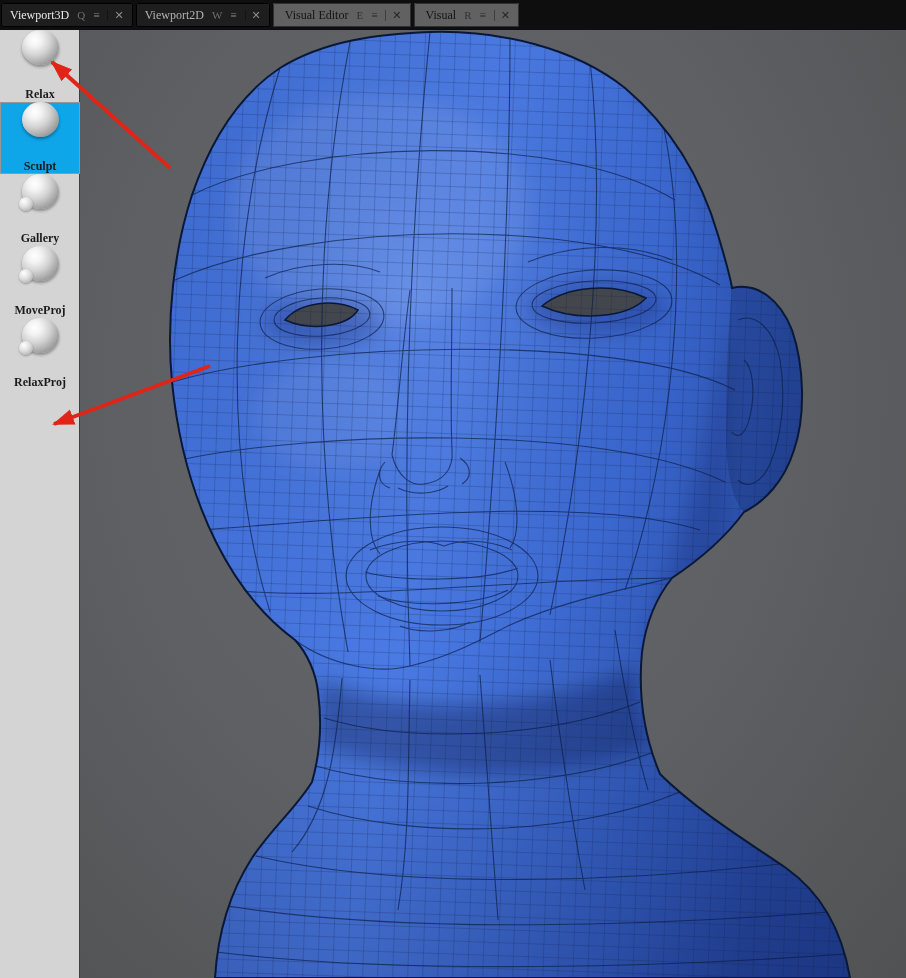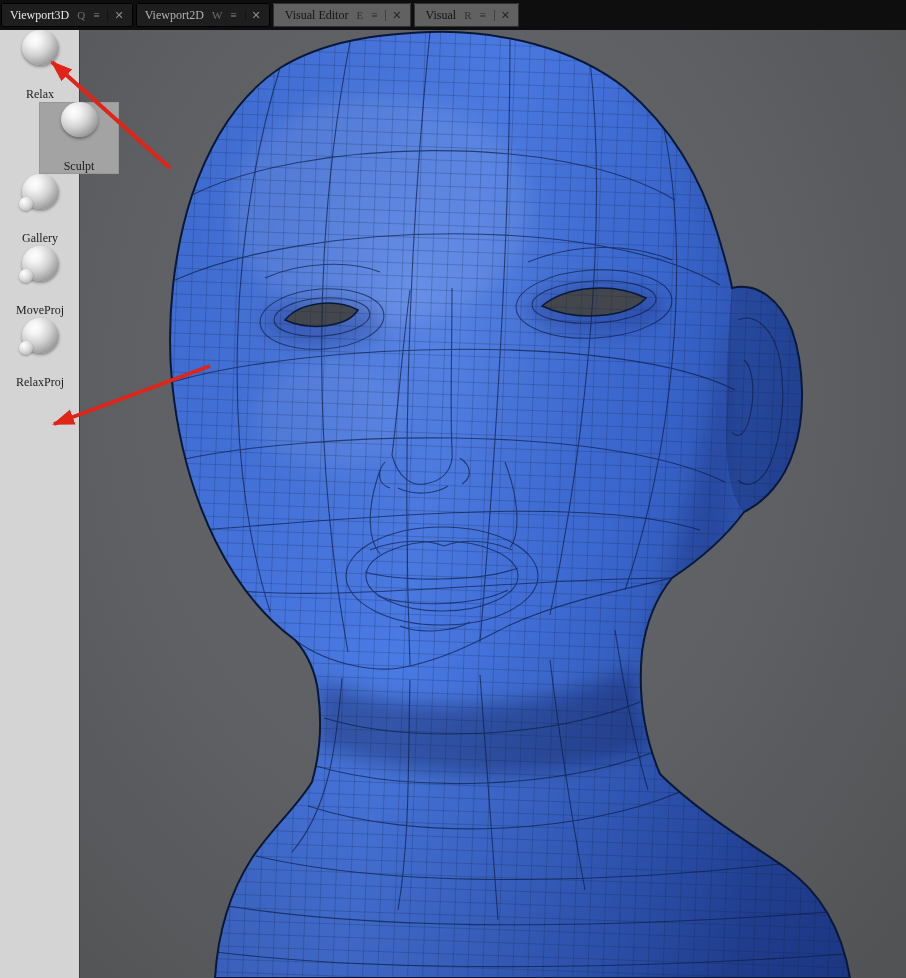--- a/index.html
+++ b/index.html
@@ -19,22 +19,22 @@
   .tab--light .hotkey{color:#30303a;}
   .tab--light .tabicon{color:#252525;}
   .hotkey{font-size:11px;}
   .tabicon{font-size:11px;line-height:1;cursor:pointer;}
   .tabicon.close{padding-left:6px;border-left:1px solid rgba(0,0,0,.35);}
 
   
   .toolpanel{position:absolute;top:30px;left:0;width:80px;height:948px;background:#d4d4d4;
              border-right:1px solid #3e3e3e;box-sizing:border-box;z-index:4;}
   .tool{width:80px;height:72px;display:flex;flex-direction:column;align-items:center;
-        justify-content:center;gap:22px;cursor:pointer;box-sizing:border-box;}
-  .tool.selected{background:#a3a3a3;box-shadow:inset 0 0 0 1px #979797;margin-left:39px;}
+        justify-content:center;gap:22px;cursor:pointer;box-sizing:border-box;font-weight:bold;}
+  .tool.selected{background:#0ea5e9;box-shadow:inset 0 0 0 1px #979797;}
   .tool-label{font-size:12px;color:#1b1b1b;}
   .sphere{position:relative;width:37px;height:37px;border-radius:50%;
           background:radial-gradient(circle at 34% 28%, #ffffff 0%, #f2f2f2 20%, #d2d2d2 45%, #9d9d9d 74%, #6e6e6e 100%);
           box-shadow:0 2px 3px rgba(0,0,0,.35);}
   .sphere.nub::after{content:"";position:absolute;left:-3px;bottom:-2px;width:14px;height:14px;border-radius:50%;
           background:radial-gradient(circle at 35% 30%, #fff 0%, #ddd 45%, #999 100%);
           box-shadow:0 1px 2px rgba(0,0,0,.3);}
   .sphere.green{background:radial-gradient(circle at 62% 58%, rgba(46,160,96,.85) 0%, rgba(46,160,96,.35) 32%, rgba(46,160,96,0) 55%),
           radial-gradient(circle at 34% 28%, #ffffff 0%, #f2f2f2 20%, #d2d2d2 45%, #9d9d9d 74%, #6e6e6e 100%);}
 

